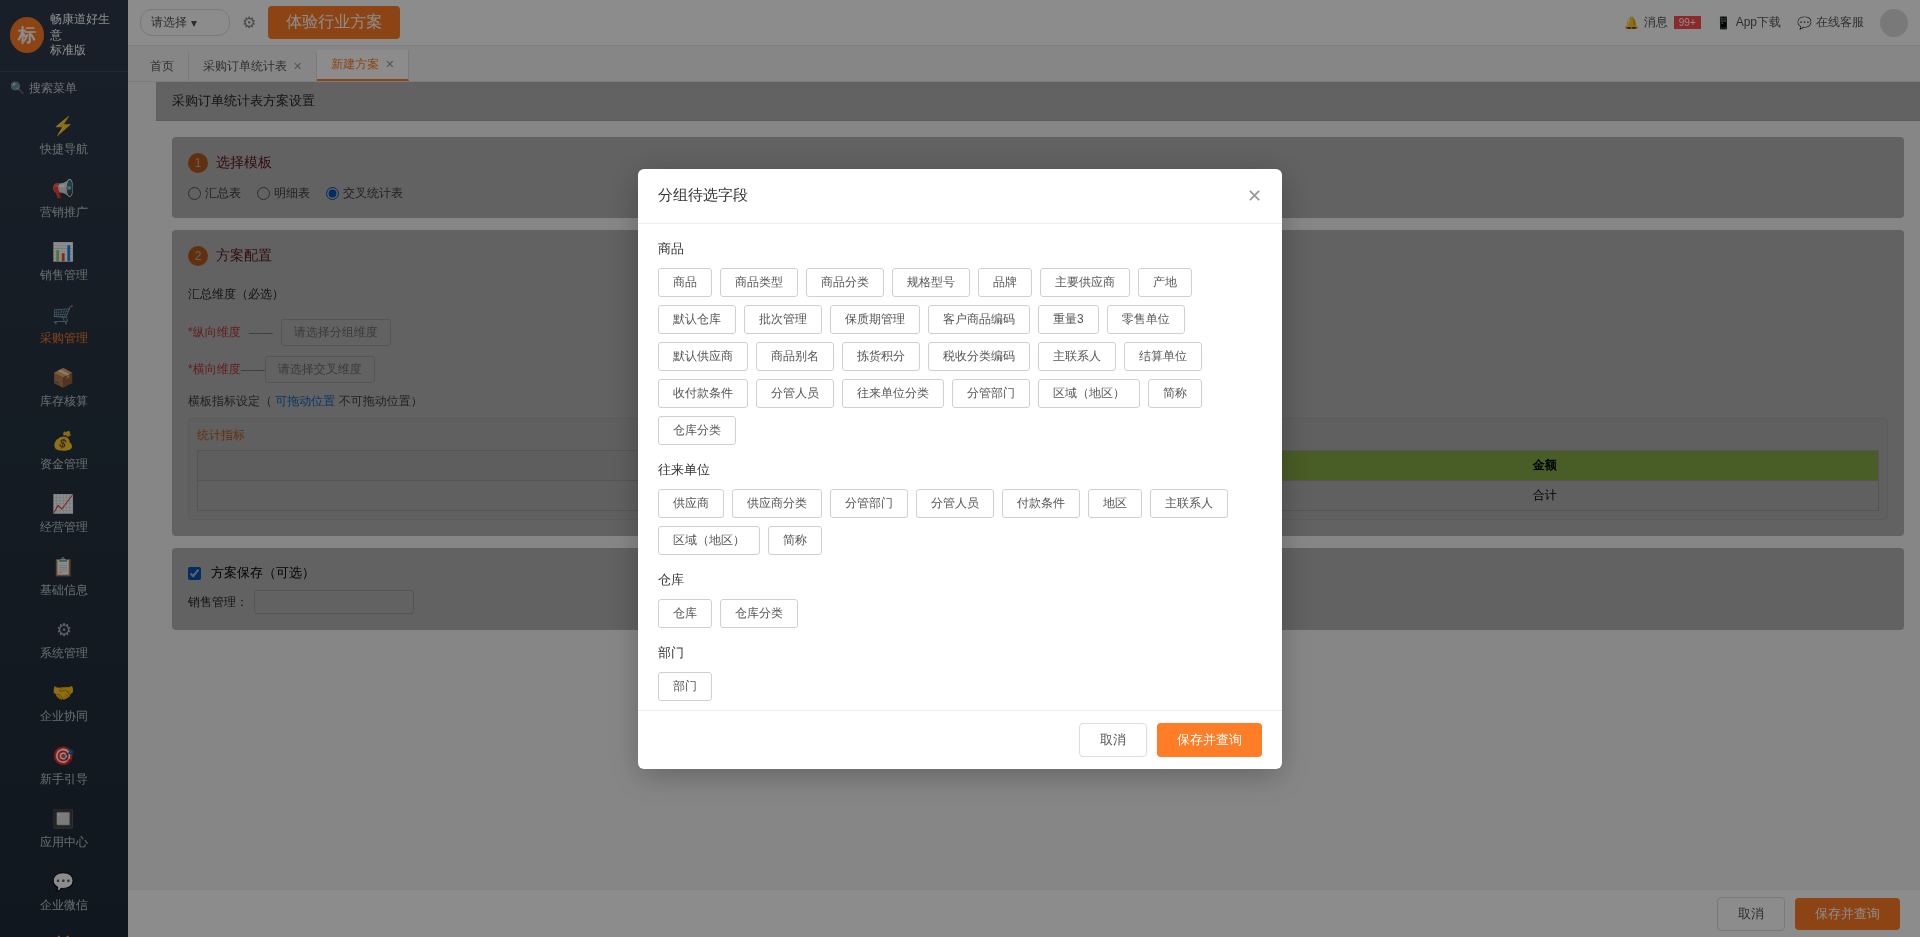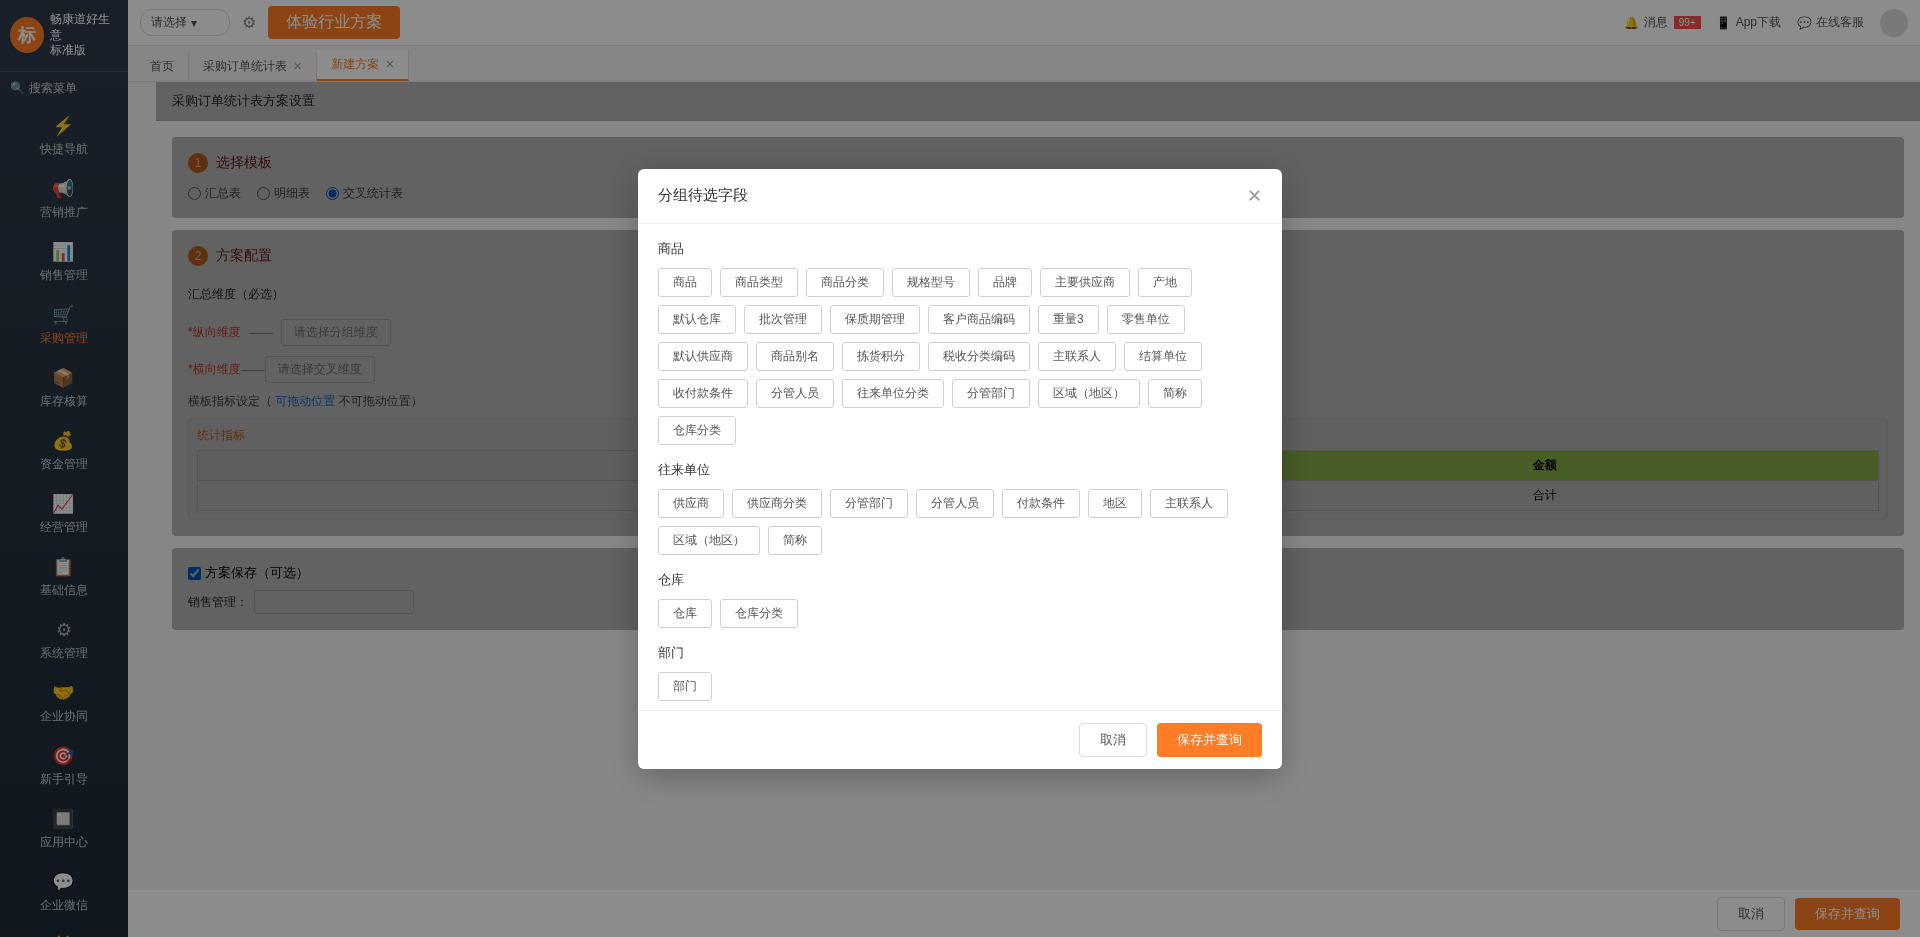--- a/index.html
+++ b/index.html
@@ -330,21 +330,21 @@
               <tr>
                 <td style="border:1px solid #ddd; padding:6px 12px; text-align:center;">合计</td>
                 <td style="border:1px solid #ddd; padding:6px 12px; text-align:center;">合计</td>
               </tr>
             </tbody>
           </table>
         </div>
       </div>
 
       <div class="step-section">
-        <div style="display:flex; align-items:center; gap:4px; margin-bottom:8px;">
+        <div style="display:flex; align-items:center; gap:10px; margin-bottom:8px;">
           <input type="checkbox" checked="" style="">
           <span>方案保存（可选）</span>
         </div>
         <div style="display:flex; align-items:center; gap:6px;">
           <span style="font-size:12px; color:#333;">销售管理：</span>
           <input type="text" style="border: 1px solid rgb(221, 221, 221); border-radius: 3px; padding: 4px 8px; font-size: 12px; width: 160px;">
         </div>
       </div>
     </div>
   </div>

